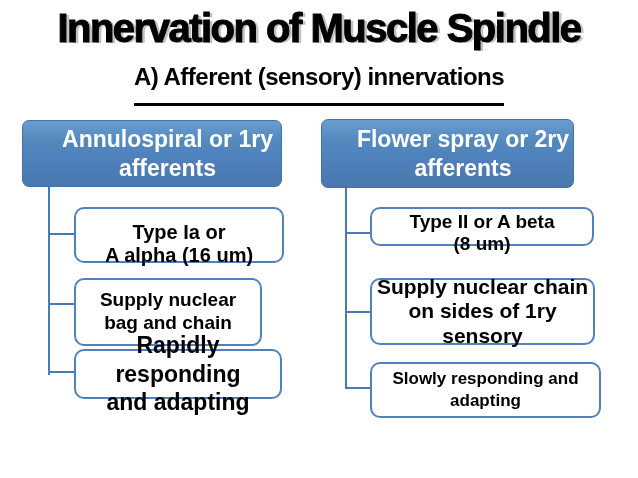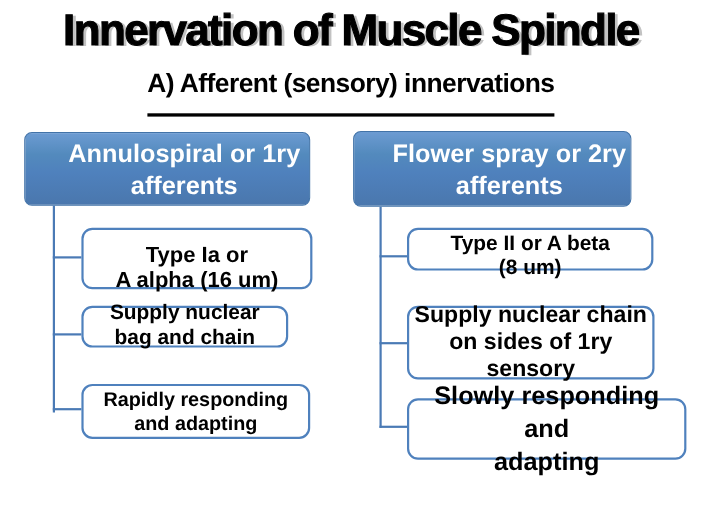--- a/index.html
+++ b/index.html
@@ -53,31 +53,31 @@
   .connector{
     position:absolute;background:var(--line,#4a7ab5);
   }
   
   .hb-left{left:22px;top:120px;width:260px;height:67px;}
   .vline-left{left:48px;top:187px;width:2px;height:188px;}
   .cl1{left:48px;top:233px;width:26px;height:2px;}
   .cl2{left:48px;top:303px;width:26px;height:2px;}
   .cl3{left:48px;top:371px;width:26px;height:2px;}
   .lb1{left:74px;top:207px;width:210px;height:56px;font-size:20px;justify-content:space-evenly;padding:12px 2px;}
-  .lb2{left:74px;top:278px;width:188px;height:38px;font-size:19px;line-height:1.2;}
-  .lb3{left:74px;top:349px;width:208px;height:50px;font-size:18px;line-height:1.25;}
+  .lb2{left:74px;top:278px;width:188px;height:68px;font-size:19px;line-height:1.2;}
+  .lb3{left:74px;top:349px;width:208px;height:50px;font-size:23px;line-height:1.25;}
   
   .hb-right{left:321px;top:119px;width:253px;height:69px;}
   .vline-right{left:345px;top:188px;width:2px;height:201px;}
   .cr1{left:345px;top:232px;width:25px;height:2px;}
   .cr2{left:345px;top:311px;width:25px;height:2px;}
   .cr3{left:345px;top:387px;width:25px;height:2px;}
   .rb1{left:370px;top:207px;width:224px;height:39px;font-size:19px;justify-content:space-evenly;padding:2px;}
   .rb2{left:370px;top:278px;width:225px;height:67px;font-size:21px;line-height:1.16;}
-  .rb3{left:370px;top:362px;width:254px;height:56px;font-size:23px;line-height:1.3;}
+  .rb3{left:370px;top:362px;width:231px;height:56px;font-size:17px;line-height:1.3;}
 </style>
 </head>
 <body>
 
 <div class="slide">
 
   <h1 class="title">Innervation of Muscle Spindle</h1>
 
   <h2 class="subtitle"><span class="subtitle-inner">A) Afferent (sensory) innervations</span></h2>
 

